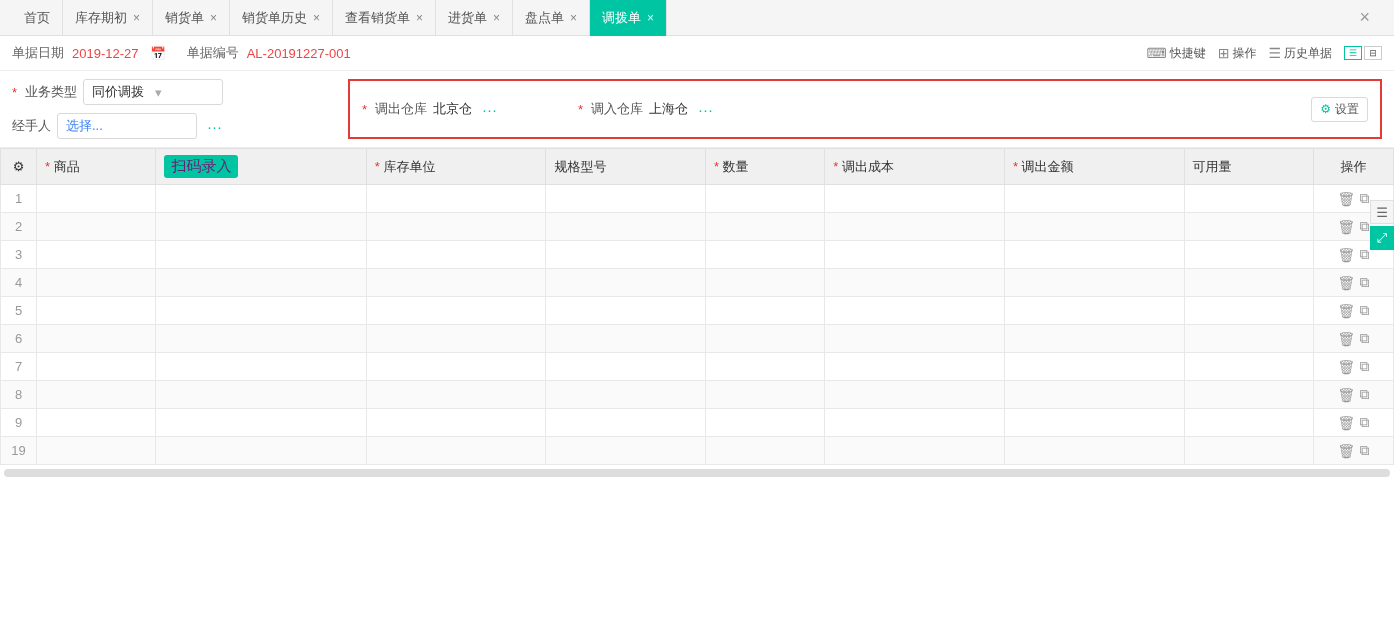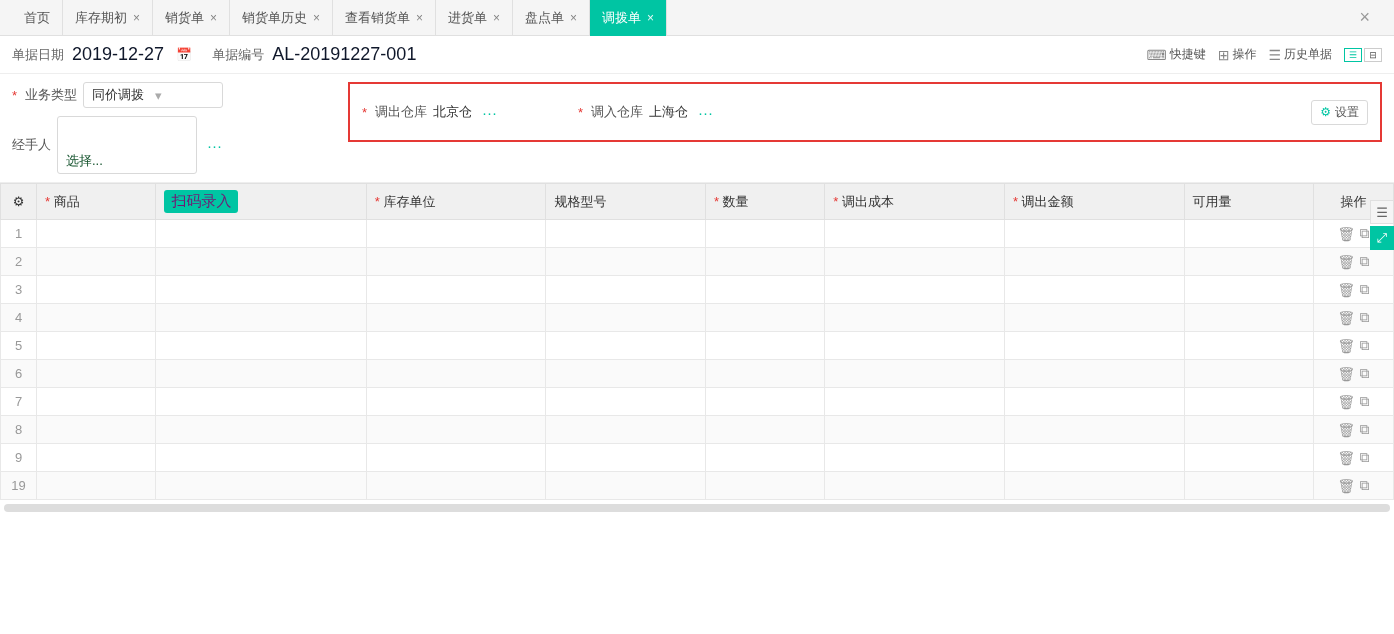--- a/index.html
+++ b/index.html
@@ -27,21 +27,21 @@
     }
 
     
     .toolbar {
       display: flex; align-items: center; padding: 8px 12px; border-bottom: 1px solid #eee;
       gap: 16px;
     }
     .toolbar-left { display: flex; align-items: center; gap: 8px; }
     .toolbar-right { margin-left: auto; display: flex; align-items: center; gap: 12px; color: #555; font-size: 12px; }
     .toolbar-label { color: #666; font-size: 13px; }
-    .toolbar-value { color: #0f172a; font-size: 18px; }
+    .toolbar-value { color: #ef4444; font-size: 13px; }
     .date-icon { color: #00c5a3; margin-left: 4px; cursor: pointer; }
     .toolbar-right-item { display: flex; align-items: center; gap: 3px; cursor: pointer; color: #555; }
     .toolbar-right-item .icon { color: #888; font-size: 14px; }
     .btn-layout { display: flex; gap: 2px; }
     .layout-btn { width: 18px; height: 14px; border: 1px solid #ccc; cursor: pointer; display: flex; align-items: center; justify-content: center; font-size: 9px; }
     .layout-btn.active { border-color: #00c5a3; color: #00c5a3; }
 
     
     .form-section {
       display: flex; align-items: flex-start; padding: 8px 12px; gap: 16px; border-bottom: 1px solid #eee;
@@ -54,21 +54,21 @@
     .field-row { display: flex; align-items: center; gap: 6px; }
     .required { color: #e53935; margin-right: 2px; }
     .field-label { color: #555; white-space: nowrap; }
     .field-value { color: #333; }
     .dropdown-select {
       display: flex; align-items: center; border: 1px solid #d9d9d9; border-radius: 3px;
       padding: 3px 8px; min-width: 140px; cursor: pointer; background: #fff;
     }
     .dropdown-select span { flex: 1; }
     .dropdown-arrow { color: #aaa; margin-left: 4px; }
-    .placeholder { color: #14532d; margin-top: 32px; }
+    .placeholder { color: #3b82f6; }
     .more-btn { color: #00c5a3; cursor: pointer; font-size: 15px; margin-left: 4px; }
     .settings-btn {
       margin-left: auto; display: flex; align-items: center; gap: 4px;
       border: 1px solid #d9d9d9; border-radius: 3px; padding: 3px 8px; cursor: pointer;
       color: #555; font-size: 12px;
     }
     .settings-btn .gear { color: #00c5a3; }
     .warehouse-field { display: flex; align-items: center; gap: 6px; min-width: 200px; }
 
     

